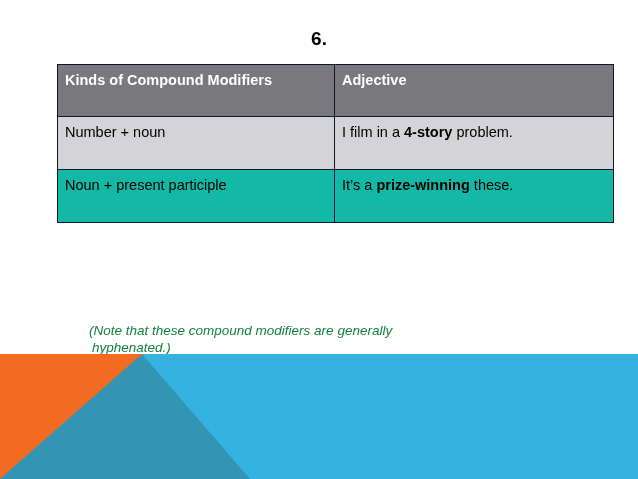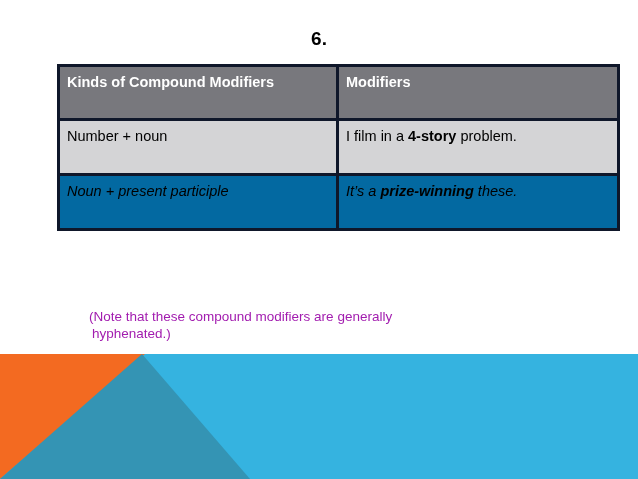--- a/index.html
+++ b/index.html
@@ -38,57 +38,58 @@
     border-collapse: collapse;
     table-layout: fixed;
   }
   .modifier-table td,
   .modifier-table th {
     vertical-align: top;
     padding: 7px 8px 7px 7px;
     font-size: 14.5px;
     line-height: 1.18;
     color: #000000;
-    border: 3px solid #0f172a;
+    border: 1px solid #0f172a;
     font-weight: normal;
     text-align: left;
   }
   .col-kind  { width: 261px; }
   .col-examp { width: 263px; }
 
   .modifier-table thead th {
     background: #78787D;
     color: #ffffff;
     font-weight: bold;
     font-size: 14.5px;
     height: 37px;
     padding-top: 7px;
   }
 
   .row-dark  td { background: #D4D4D6; }
-  .row-light td { background: #0369a1; font-style: italic; }
+  .row-light td { background: #14b8a6; }
 
   .modifier-table tbody tr td {
     height: 38px;
   }
   .modifier-table tbody tr.tall td {
     height: 37px;
   }
 
   b, .bold { font-weight: bold; }
 
   
   .table-note {
     position: absolute;
     left: 75px;
-    top: 308px;
+    top: 322px;
     width: 420px;
     font-size: 13.5px;
     line-height: 1.28;
-    color: #a21caf;
+    color: #15803d;
+    font-style: italic;
   }
   .table-note .note-line-1 { display: block; padding-left: 14px; }
   .table-note .note-line-2 { display: block; padding-left: 17px; }
 
   
   .bottom-band {
     position: absolute;
     left: 0;
     top: 354px;
     width: 638px;
@@ -120,21 +121,21 @@
 </style>
 </head>
 <body>
 
 <div class="slide-title">6.</div>
 
 <table class="modifier-table">
   <thead>
     <tr>
       <th class="col-kind">Kinds of Compound Modifiers</th>
-      <th class="col-examp">Modifiers</th>
+      <th class="col-examp">Adjective</th>
     </tr>
   </thead>
   <tbody>
 
     <tr class="row-dark">
       <td class="col-kind">Number + noun</td>
       <td class="col-examp"><span>I film in a </span><b>4-story</b><span> problem.</span></td>
     </tr>
 
     <tr class="row-light">

